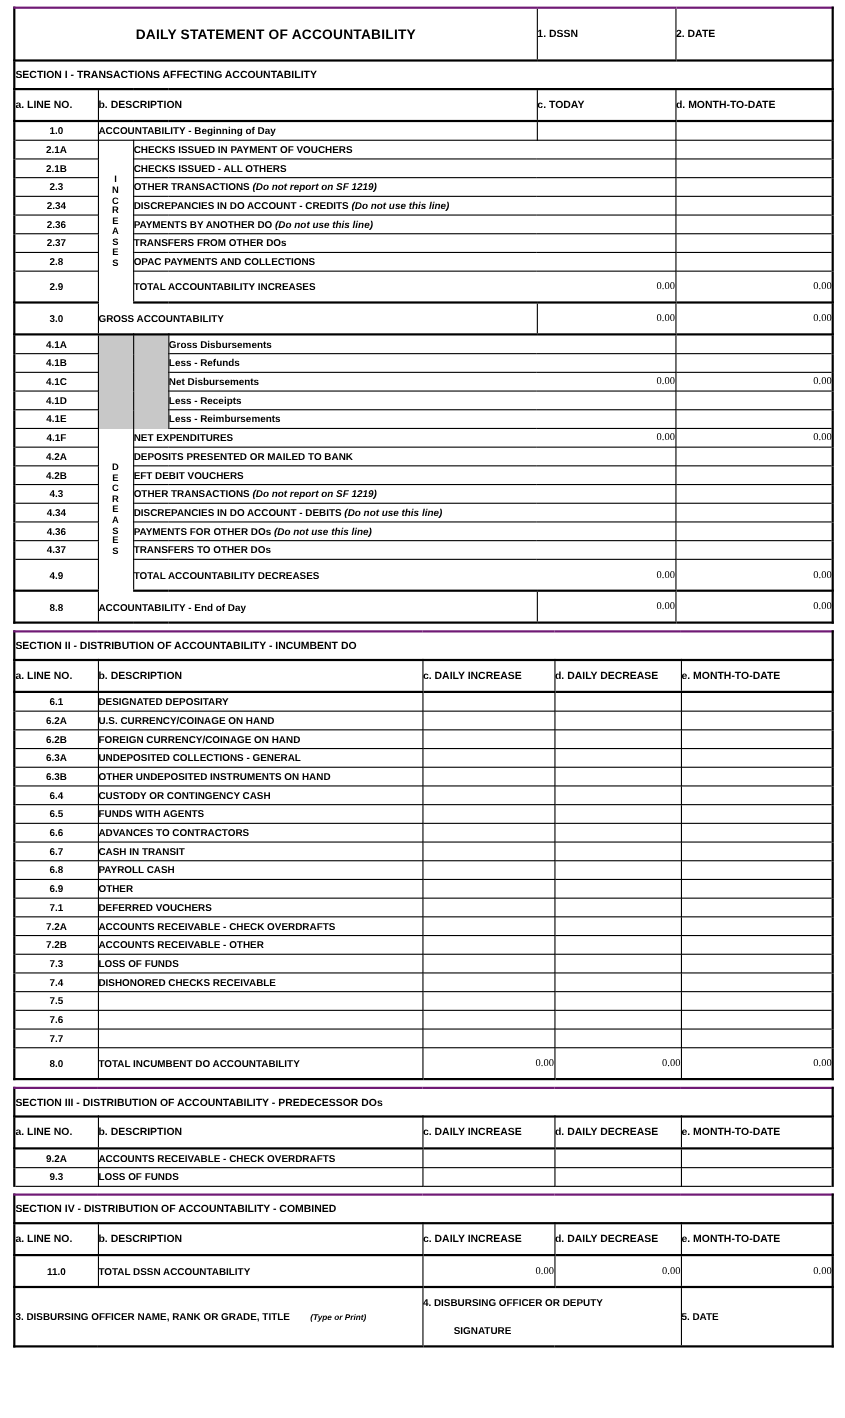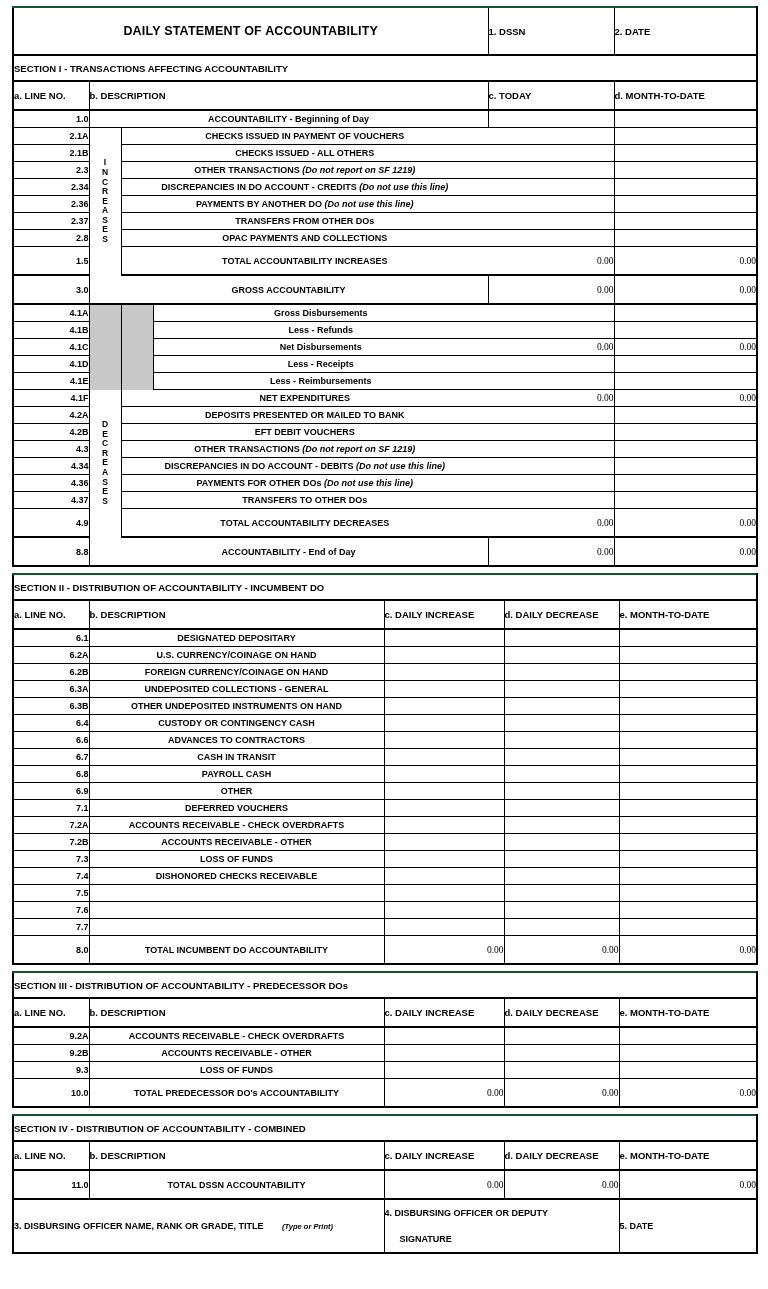--- a/index.html
+++ b/index.html
@@ -8,57 +8,57 @@
     font-family:"Liberation Sans", sans-serif;
     color:#000;
     -webkit-font-smoothing:none;
   }
   .page{ width:768px; height:1289px; position:relative; box-sizing:border-box; padding:6px 12px 0 12px; }
 
   table.form{ border-collapse:collapse; width:744px; table-layout:fixed; }
   table.form td{ vertical-align:middle; padding:0; }
 
   
-  .bt{border-top:2px solid #14532d;}
+  .bt{border-top:2px solid #701a75;}
   .bb{border-bottom:2px solid #000;}
   .bl{border-left:2px solid #000;}
   .br{border-right:2px solid #000;}
   .bb1{border-bottom:1px solid #000;}
   .br1{border-right:1px solid #000;}
 
   
   .hdr-title{
     text-align:center;font-weight:bold;font-size:12.5px;letter-spacing:.2px;
     height:46px;
   }
   .hdr-field{ font-weight:bold;font-size:9.5px;padding:3px 0 0 5px;vertical-align:top;height:46px;}
 
   .section-bar{ font-weight:bold;font-size:9.5px;padding:6px 0 6px 6px;height:24px;}
 
   .colhead{ font-weight:bold;font-size:9.5px;height:27px;}
 
-  .lineno{ text-align:right;font-weight:bold;font-size:9px;height:16px;}
-  .desc{ font-weight:bold;font-size:9px;padding-left:6px;height:16px;white-space:nowrap;text-align:center;}
+  .lineno{ text-align:center;font-weight:bold;font-size:9px;height:16px;}
+  .desc{ font-weight:bold;font-size:9px;padding-left:6px;height:16px;white-space:nowrap;}
   .desc .note{ font-weight:bold;font-style:italic;}
   .val{ text-align:right;font-size:9.5px;padding-right:6px;height:16px;font-family:"Liberation Serif", serif;}
 
   .tall{ height:27px; }
   .tall .desc, .tall .lineno, .tall .val{ height:27px; }
 
   
   .vword{
     width:32px;text-align:center;font-weight:bold;font-size:8.5px;line-height:9.6px;
     vertical-align:middle;letter-spacing:0;
   }
   .shade{ background:#c8c8c8; }
 
   
   .sig{ font-weight:bold;font-size:9px;padding:3px 0 0 5px;vertical-align:top;height:52px;}
   .sig .ital{font-weight:bold;font-style:italic;font-size:7.5px;margin-left:16px;}
-  .sig .ind{display:block;padding-left:15px;margin-top:16px;}
+  .sig .ind{display:block;padding-left:28px;margin-top:16px;}
 </style>
 </head>
 <body>
 
 <div class="page">
 
   <table class="form">
     <colgroup>
       <col style="width:475px">
         <col style="width:126px">
@@ -144,21 +144,21 @@
       <td class="bb1 br val"></td>
     </tr>
     <tr>
       <td class="bb1 bl br1 lineno">2.8</td>
       <td class="bb1 desc" colspan="2">OPAC PAYMENTS AND COLLECTIONS</td>
       <td class="bb1 br1 val"></td>
       <td class="bb1 br val"></td>
     </tr>
 
     <tr class="tall">
-      <td class="bb bl br1 lineno">1.5</td>
+      <td class="bb bl br1 lineno">2.9</td>
       <td class="bb desc" colspan="2">TOTAL ACCOUNTABILITY INCREASES</td>
       <td class="bb br1 val">0.00</td>
       <td class="bb br val">0.00</td>
     </tr>
 
     <tr class="tall">
       <td class="bb bl br1 lineno">3.0</td>
       <td class="bb br1 desc" colspan="3">GROSS ACCOUNTABILITY</td>
       <td class="bb br1 val">0.00</td>
       <td class="bb br val">0.00</td>
@@ -315,20 +315,27 @@
           <td class="bb1 br val"></td>
         </tr>
         <tr>
           <td class="bb1 bl br1 lineno">6.4</td>
           <td class="bb1 br1 desc">CUSTODY OR CONTINGENCY CASH</td>
           <td class="bb1 br1 val"></td>
           <td class="bb1 br1 val"></td>
           <td class="bb1 br val"></td>
         </tr>
         <tr>
+          <td class="bb1 bl br1 lineno">6.5</td>
+          <td class="bb1 br1 desc">FUNDS WITH AGENTS</td>
+          <td class="bb1 br1 val"></td>
+          <td class="bb1 br1 val"></td>
+          <td class="bb1 br val"></td>
+        </tr>
+        <tr>
           <td class="bb1 bl br1 lineno">6.6</td>
           <td class="bb1 br1 desc">ADVANCES TO CONTRACTORS</td>
           <td class="bb1 br1 val"></td>
           <td class="bb1 br1 val"></td>
           <td class="bb1 br val"></td>
         </tr>
         <tr>
           <td class="bb1 bl br1 lineno">6.7</td>
           <td class="bb1 br1 desc">CASH IN TRANSIT</td>
           <td class="bb1 br1 val"></td>
@@ -439,39 +446,25 @@
     </tbody>
       <tbody id="s3-body">
         <tr>
           <td class="bb1 bl br1 lineno">9.2A</td>
           <td class="bb1 br1 desc">ACCOUNTS RECEIVABLE - CHECK OVERDRAFTS</td>
           <td class="bb1 br1 val"></td>
           <td class="bb1 br1 val"></td>
           <td class="bb1 br val"></td>
         </tr>
         <tr>
-          <td class="bb1 bl br1 lineno">9.2B</td>
-          <td class="bb1 br1 desc">ACCOUNTS RECEIVABLE - OTHER</td>
-          <td class="bb1 br1 val"></td>
-          <td class="bb1 br1 val"></td>
-          <td class="bb1 br val"></td>
-        </tr>
-        <tr>
           <td class="bb1 bl br1 lineno">9.3</td>
           <td class="bb1 br1 desc">LOSS OF FUNDS</td>
           <td class="bb1 br1 val"></td>
           <td class="bb1 br1 val"></td>
           <td class="bb1 br val"></td>
-        </tr>
-        <tr class="tall">
-          <td class="bb bl br1 lineno">10.0</td>
-          <td class="bb br1 desc">TOTAL PREDECESSOR DO's ACCOUNTABILITY</td>
-          <td class="bb br1 val">0.00</td>
-          <td class="bb br1 val">0.00</td>
-          <td class="bb br val">0.00</td>
         </tr>
       </tbody>
   </table>
 
   <div style="height:6px"></div>
 
   <table class="form">
     <colgroup>
       <col style="width:76px">
         <col style="width:295px">

